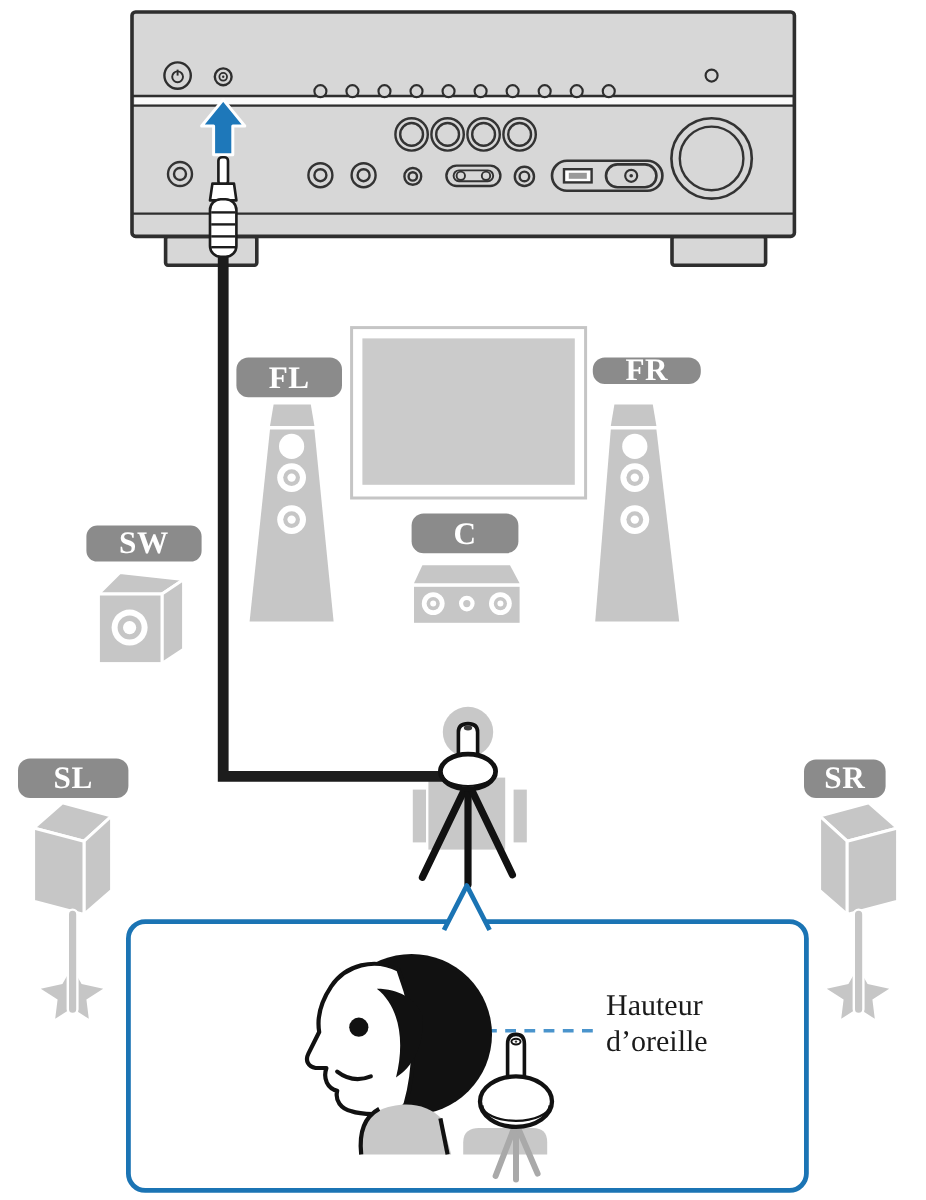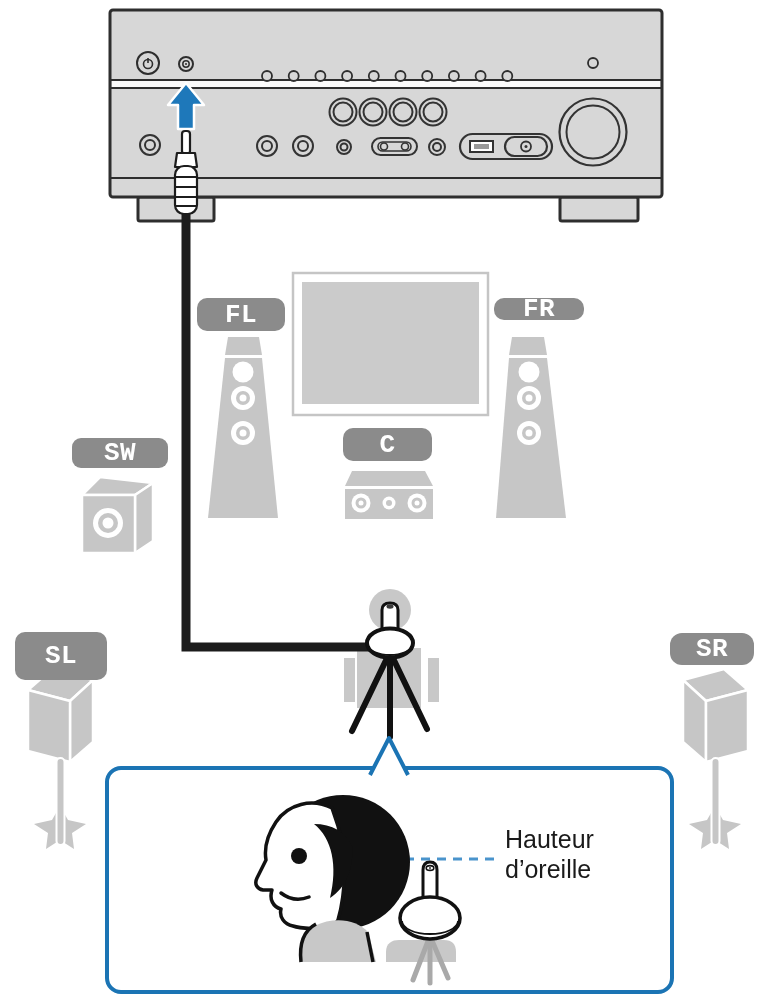--- a/index.html
+++ b/index.html
@@ -5,26 +5,26 @@
   html,body{margin:0;padding:0;background:#fff;}
   .canvas{
     position:relative;width:772px;height:1000px;background:#ffffff;
     font-family:"Liberation Sans", sans-serif;overflow:hidden;
   }
   .canvas svg{position:absolute;left:0;top:0;z-index:1;}
   .badge{
     position:absolute;z-index:2;background:#8b8b8b;color:#ffffff;
     border-radius:10px;display:flex;align-items:center;justify-content:center;
     font-weight:bold;font-size:26px;letter-spacing:0.5px;
-    font-family:Liberation Mono, monospace;
+    font-family:Liberation Serif, serif;
   }
   .callout-text{
     position:absolute;z-index:2;left:505px;top:824px;
     font-size:25px;line-height:30px;color:#1a1a1a;
-    font-family:Liberation Sans, sans-serif;
+    font-family:Liberation Serif, serif;
   }
 </style>
 </head>
 <body>
 
 <div class="canvas">
 
   <svg width="772" height="1000" viewBox="0 0 772 1000">
 
     <g>
@@ -245,21 +245,21 @@
         <ellipse cx="430" cy="918" rx="30" ry="21" fill="#ffffff" stroke="#111111" stroke-width="3.6"></ellipse>
         <path d="M402,921 A28,13 0 0 0 458,921" fill="none" stroke="#111111" stroke-width="1.8"></path>
       </g>
     </g>
   </svg>
 
   <div class="badge" style="left:197px;top:298px;width:88px;height:33px;">FL</div>
   <div class="badge" style="left:494px;top:298px;width:90px;height:22px;">FR</div>
   <div class="badge" style="left:343px;top:428px;width:89px;height:33px;">C</div>
   <div class="badge" style="left:72px;top:438px;width:96px;height:30px;border-radius:9px;">SW</div>
-  <div class="badge" style="left:15px;top:632px;width:92px;height:48px;">SL</div>
-  <div class="badge" style="left:670px;top:633px;width:84px;height:32px;border-radius:12px;">SR</div>
+  <div class="badge" style="left:15px;top:632px;width:92px;height:33px;">SL</div>
+  <div class="badge" style="left:670px;top:633px;width:68px;height:32px;">SR</div>
 
   <div class="callout-text">
     <div>Hauteur</div>
     <div>d’oreille</div>
   </div>
 
 </div>
 
 </body></html>

